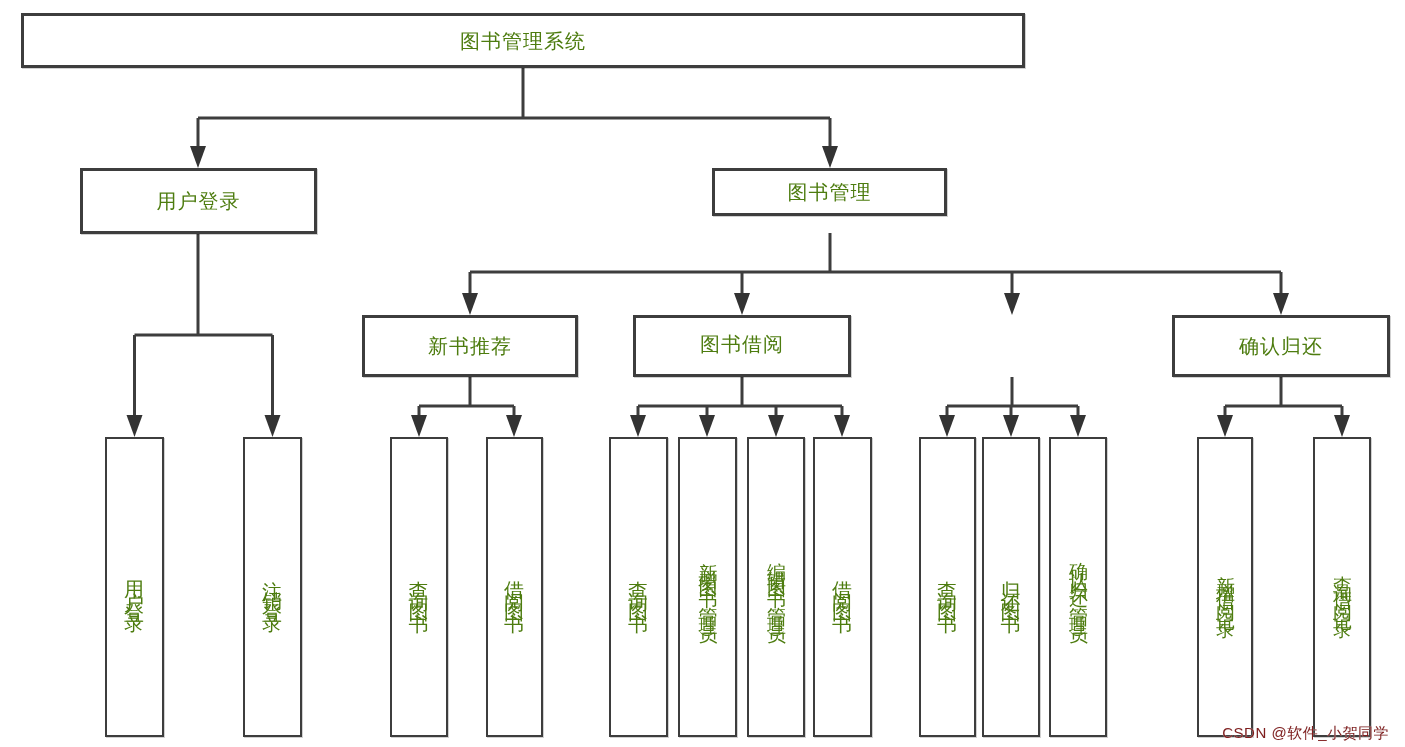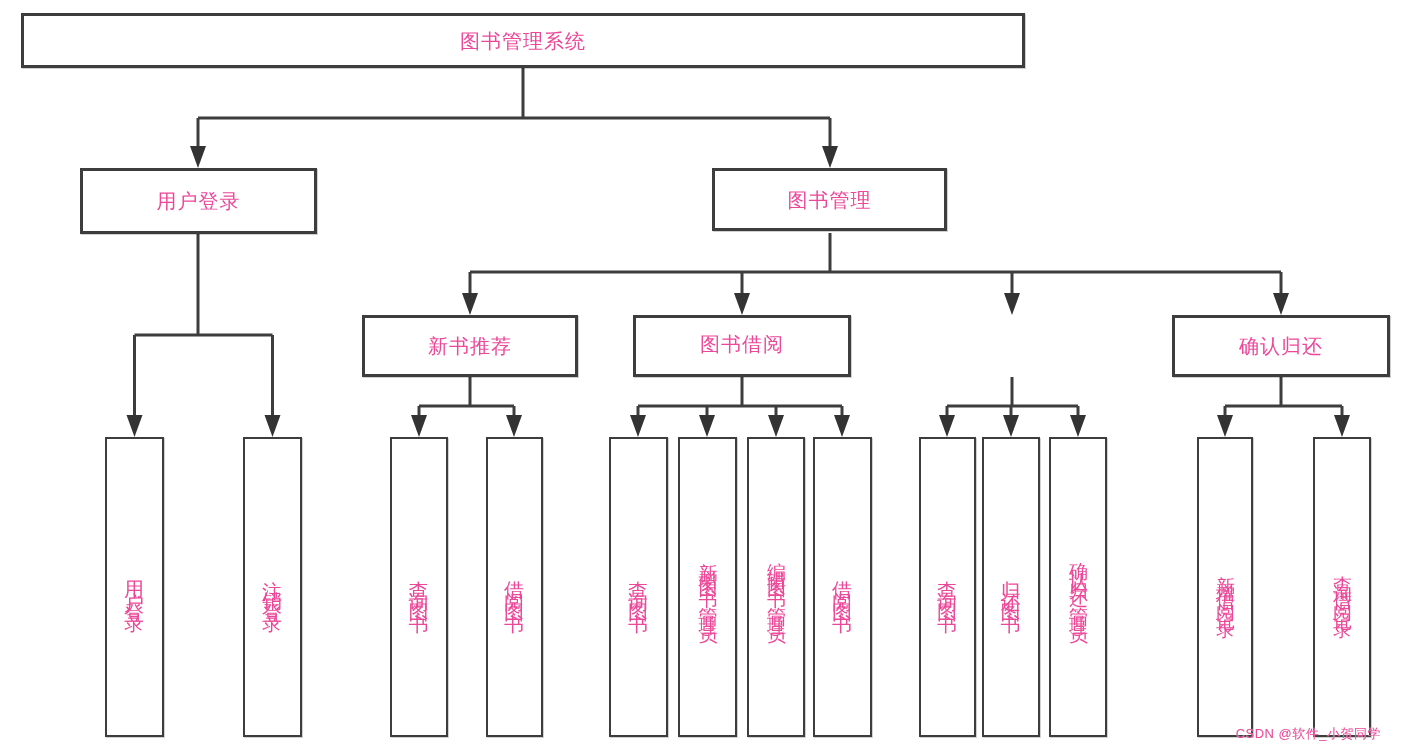--- a/index.html
+++ b/index.html
@@ -20,43 +20,43 @@
     position: absolute;
     background: #ffffff;
     border: 3px solid #3d3d3d;
     box-sizing: border-box;
     display: flex;
     align-items: center;
     justify-content: center;
     box-shadow: 1px 1px 0 rgba(0,0,0,0.18);
   }
   .node .lbl {
-    color: #ec4899;
+    color: #4d7c0f;
     line-height: 1;
     white-space: nowrap;
   }
   .node.h .lbl {
     font-size: 20px;
     letter-spacing: 1px;
   }
   .node.v { border-width: 2.5px; }
   .node.v .lbl {
     writing-mode: vertical-rl;
     text-orientation: mixed;
     font-size: 20px;
     letter-spacing: 11px;
     line-height: 1.1;
   }
   .node.v .lbl.long { letter-spacing: 9px; font-size: 19px; }
   .watermark {
     position: absolute;
-    right: 24px;
+    right: 16px;
     bottom: 4px;
-    font-size: 13px;
-    color: #ec4899;
+    font-size: 15px;
+    color: #7f1d1d;
     letter-spacing: 0.5px;
     text-shadow: 0 0 1px #e8e8e8;
   }
 </style>
 </head>
 <body>
 
 <div class="canvas">
 
   <svg class="connectors" viewBox="0 0 1405 747" xmlns="http://www.w3.org/2000/svg">
@@ -125,21 +125,21 @@
     </g>
   </svg>
 
   <div class="node h" style="left:21px; top:13px; width:1004px; height:55px;">
     <span class="lbl">图书管理系统</span>
   </div>
 
   <div class="node h" style="left:80px; top:168px; width:237px; height:66px;">
     <span class="lbl">用户登录</span>
   </div>
-  <div class="node h" style="left:712px; top:168px; width:235px; height:63px;">
+  <div class="node h" style="left:712px; top:168px; width:235px; height:48px;">
     <span class="lbl">图书管理</span>
   </div>
 
   <div class="node h" style="left:362px; top:315px; width:216px; height:62px;">
     <span class="lbl">新书推荐</span>
   </div>
   <div class="node h" style="left:633px; top:315px; width:218px; height:62px;font-family:Liberation Mono, monospace;">
     <span class="lbl">图书借阅</span>
   </div>
   <div class="node h" style="left:1172px; top:315px; width:218px; height:62px;">

